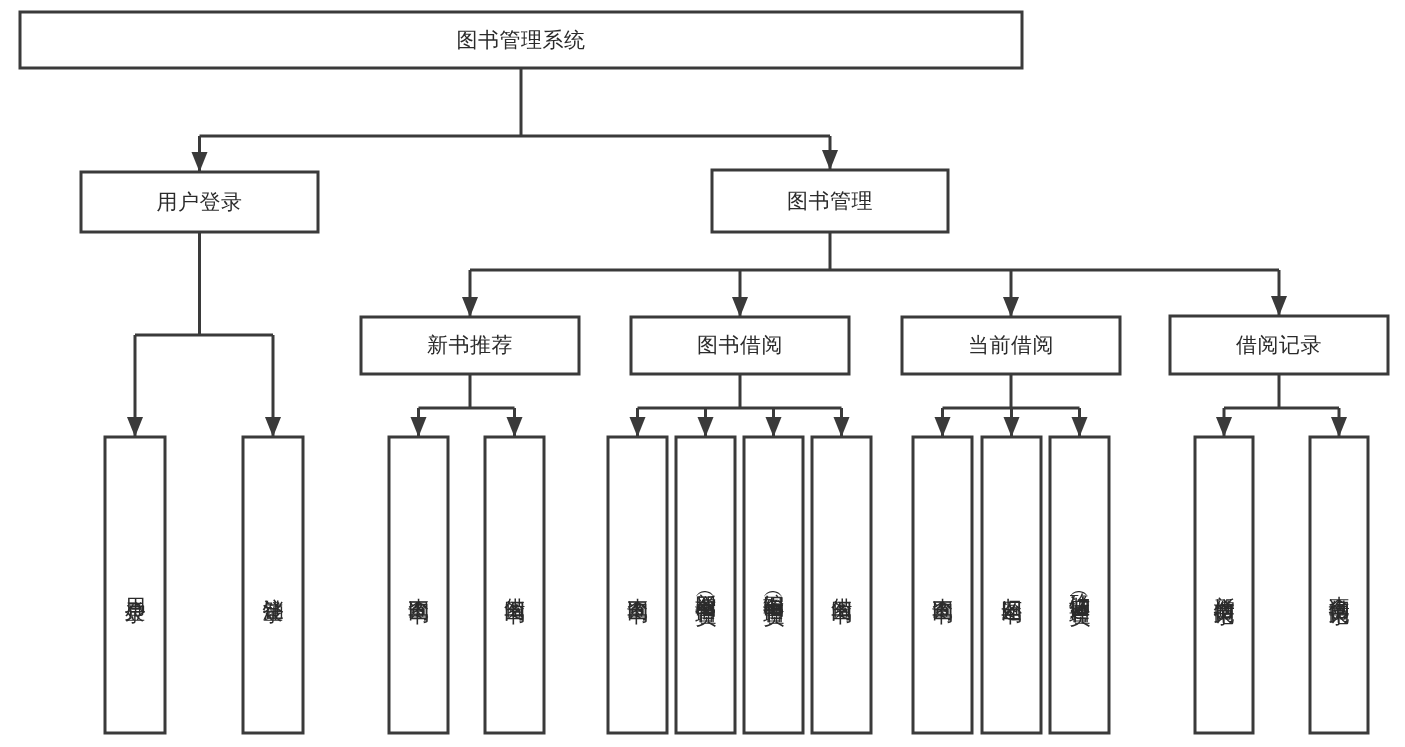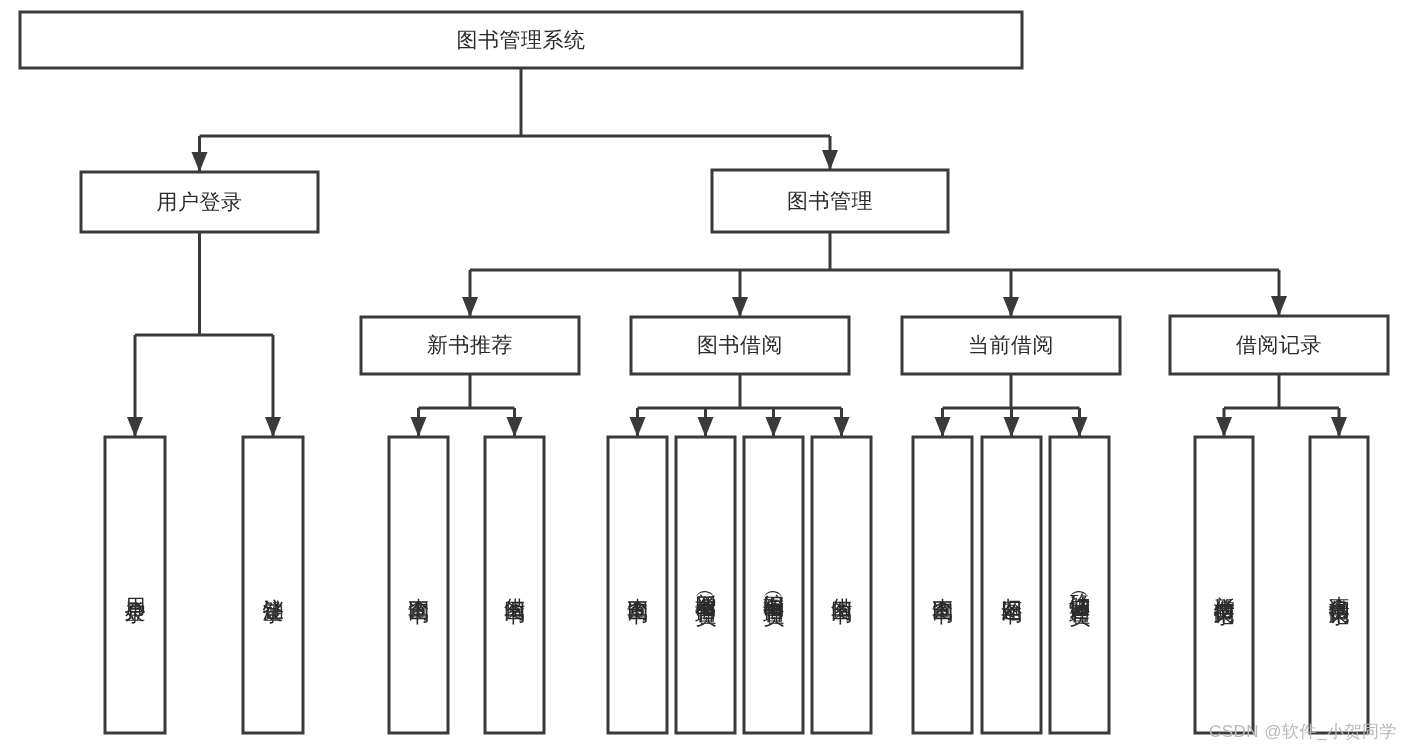--- a/index.html
+++ b/index.html
@@ -180,14 +180,13 @@
       <div class="leaf-label" style="left: 676px; top: 437px; width: 59px; height: 296px;">新增图书（管理员）</div>
       <div class="leaf-label" style="left: 744px; top: 437px; width: 59px; height: 296px;">编辑图书（管理员）</div>
       <div class="leaf-label" style="left: 812px; top: 437px; width: 59px; height: 296px;">借阅图书</div>
       <div class="leaf-label" style="left: 913px; top: 437px; width: 59px; height: 296px;">查询图书</div>
       <div class="leaf-label" style="left: 982px; top: 437px; width: 59px; height: 296px;">归还图书</div>
       <div class="leaf-label" style="left: 1050px; top: 437px; width: 59px; height: 296px;">确认归还（管理员）</div>
       <div class="leaf-label" style="left: 1195px; top: 437px; width: 58px; height: 296px;">新增借阅记录</div>
       <div class="leaf-label" style="left: 1310px; top: 437px; width: 58px; height: 296px;">查询借阅记录</div>
     </div>
 
-  <div class="watermark">CSDN @软件_小贺同学</div>
 </div>
 
 </body></html>

